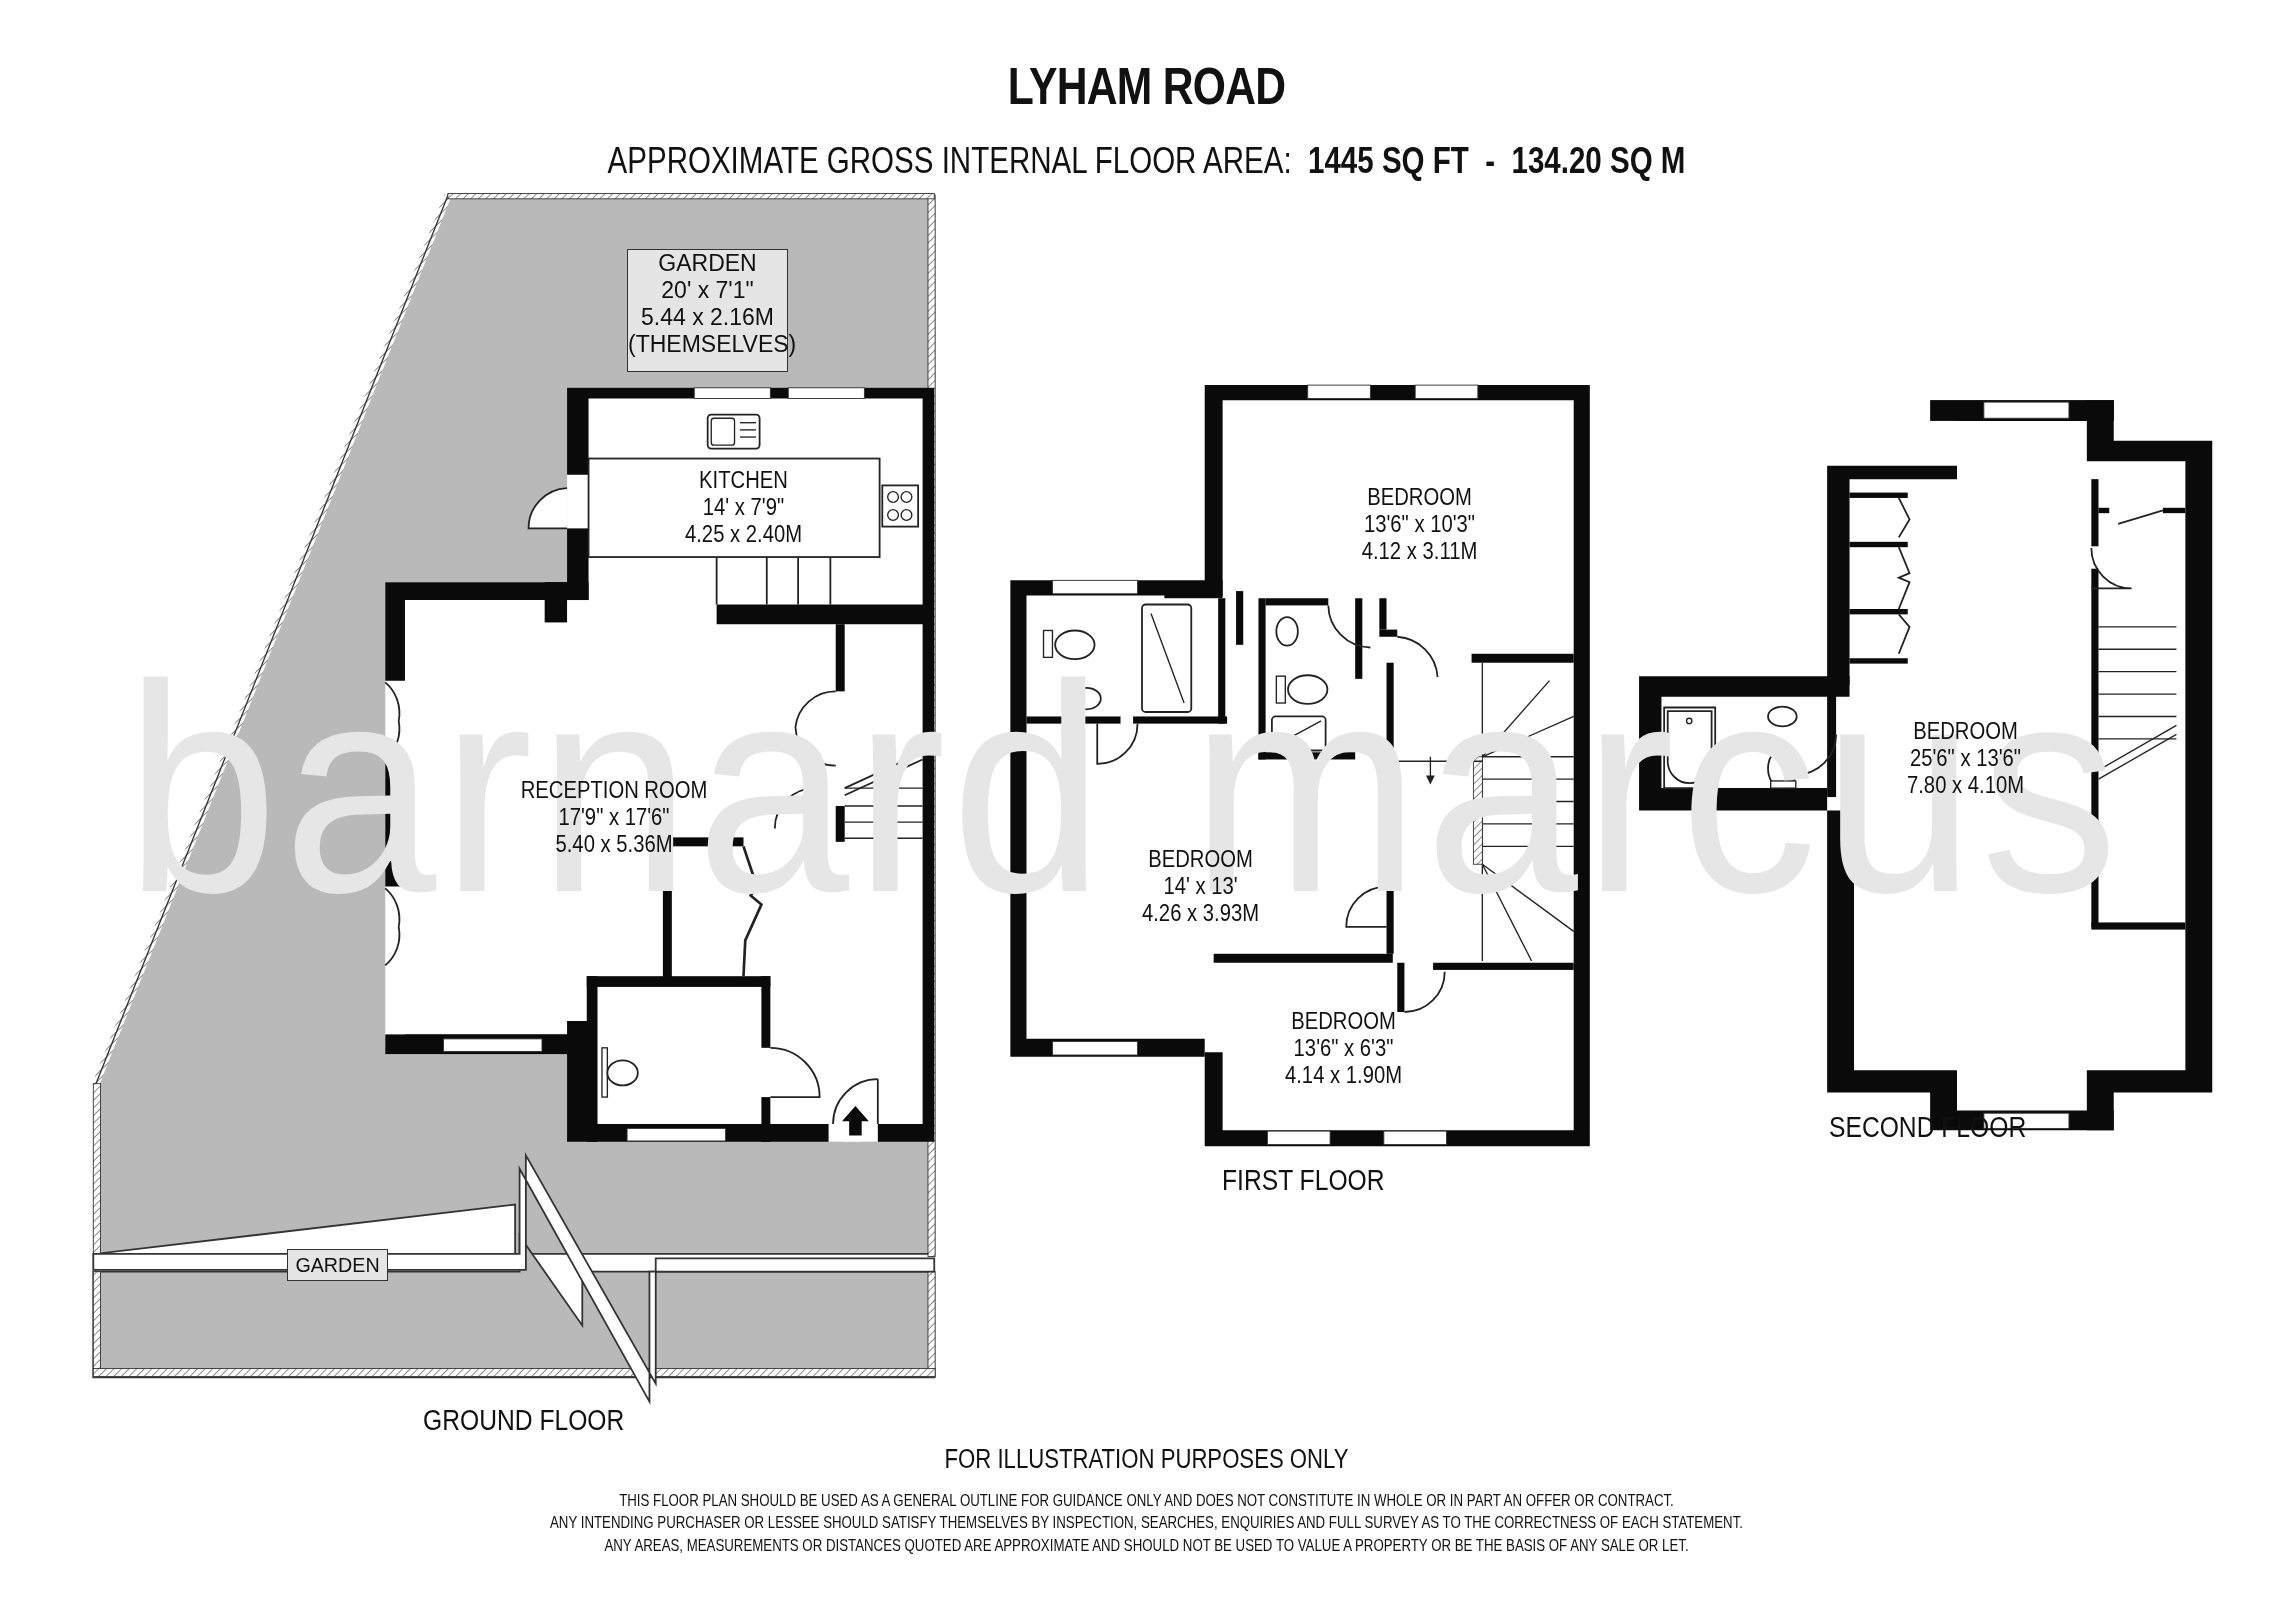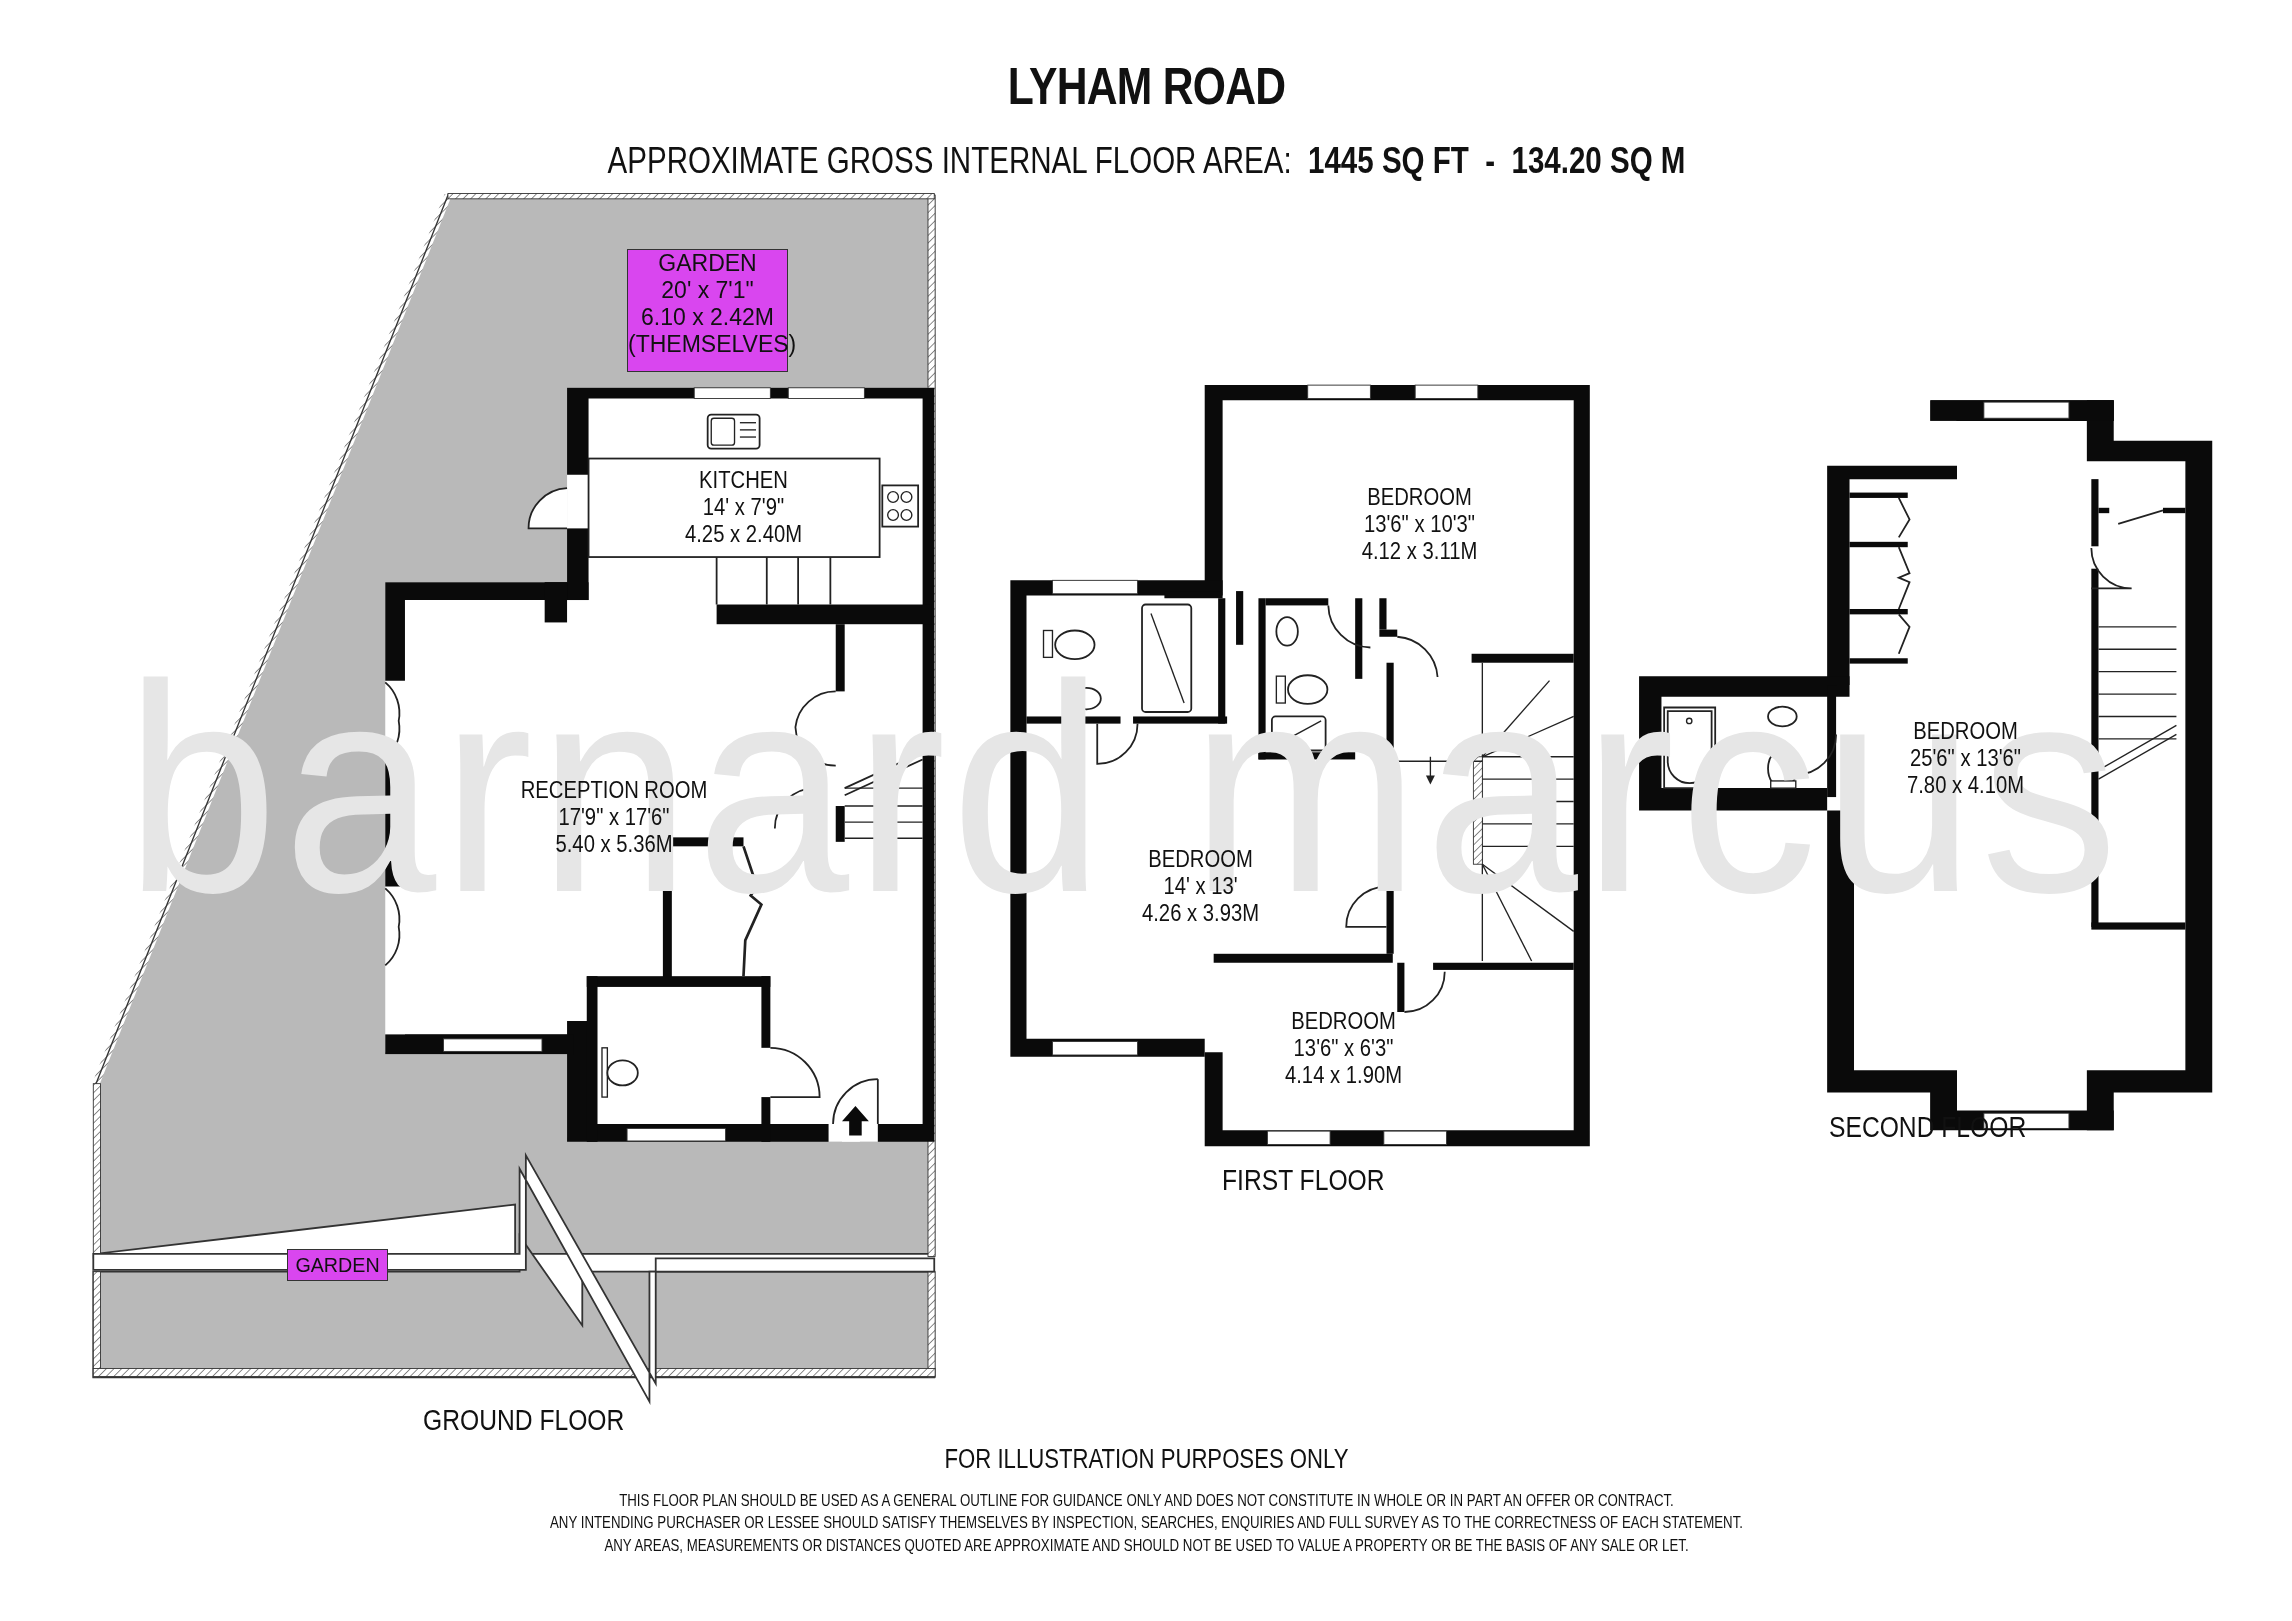--- a/index.html
+++ b/index.html
@@ -8,21 +8,21 @@
   .title { left:0; width:2293px; top:56px; text-align:center; font-size:52px; font-weight:bold; letter-spacing:-0.9px; transform:scaleX(0.82); }
   .subtitle { left:0; width:2293px; top:140px; text-align:center; font-size:36px; transform:scaleX(0.82); }
   .subtitle b { font-weight:bold; }
   svg.plan { position:absolute; left:0; top:0; width:2293px; height:1621px; }
   .lbl { position:absolute; text-align:center; font-size:23px; line-height:27px; transform:scaleX(0.88); white-space:nowrap; }
   .floorname { position:absolute; font-size:29px; transform:scaleX(0.85); transform-origin:left; white-space:nowrap; }
   .disclaim { position:absolute; left:0; width:2293px; text-align:center; white-space:nowrap; }
   .d1 { top:1444px; font-size:27px; transform:scaleX(0.82); }
   .d2 { top:1490px; font-size:17px; line-height:22.4px; transform:scaleX(0.78); }
   .watermark { position:absolute; left:125px; top:618px; font-size:296px; color:#e6e6e6; letter-spacing:5.4px; white-space:nowrap; font-weight:normal; z-index:0; transform:scaleX(0.93); transform-origin:left; }
-  .gardenbox { position:absolute; background:#d946ef; border:1.8px solid #333; text-align:center; font-size:23px; line-height:27px; }
+  .gardenbox { position:absolute; background:#e5e5e5; border:1.8px solid #333; text-align:center; font-size:23px; line-height:27px; }
 </style>
 </head>
 <body>
 
 <div class="abs title">LYHAM ROAD</div>
 <div class="abs subtitle">
   <span>APPROXIMATE GROSS INTERNAL FLOOR AREA:</span>&nbsp;
   <b>1445 SQ FT</b>&nbsp;
   <b>-</b>&nbsp;
   <b>134.20 SQ M</b>
@@ -245,21 +245,21 @@
     <rect x="1977" y="872" width="28" height="8" fill="#fff" stroke="#222" stroke-width="1.5"></rect>
     <path d="M2050,820 A45,45 0 0 1 2005,865" fill="none" stroke="#222" stroke-width="2"></path>
   </g>
 </svg>
 
 <div class="watermark">barnard marcus</div>
 
 <div class="gardenbox" style="left:627px; top:249px; width:159px; height:121px;">
   <div>GARDEN</div>
   <div>20' x 7'1"</div>
-  <div>6.10 x 2.42M</div>
+  <div>5.44 x 2.16M</div>
   <div>(THEMSELVES)</div>
 </div>
 
 <div class="gardenbox" style="left:287px; top:1249px; width:99px; height:30px; font-size:19.7px; line-height:30px;">
   <span>GARDEN</span>
 </div>
 
 <div class="lbl" style="left:654px; top:467px; width:179px;">
   <div>KITCHEN</div>
   <div>14' x 7'9"</div>

